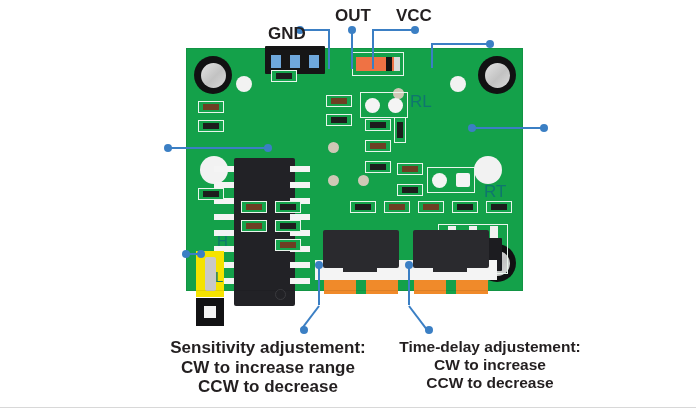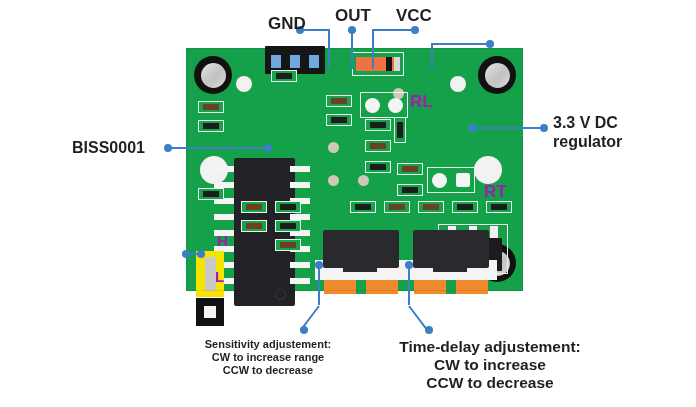--- a/index.html
+++ b/index.html
@@ -17,32 +17,32 @@
   
   .lbl{
     position:absolute;
     color:#231f20;
     font-weight:bold;
     line-height:1.16;
     white-space:pre;
     letter-spacing:0px;
   }
 
-  #lbl-gnd{left:268px;top:14px;font-size:17px;}
+  #lbl-gnd{left:268px;top:24px;font-size:17px;}
   #lbl-out{left:335px;top:6px;font-size:17px;}
   #lbl-vcc{left:396px;top:6px;font-size:17px;}
   #lbl-prot{left:499px;top:24px;font-size:16px;}
   #lbl-reg{left:553px;top:114px;font-size:16px;text-align:left;}
   #lbl-biss{left:72px;top:139px;font-size:16px;}
   #lbl-jumper{left:3px;top:234px;font-size:16px;width:178px;text-align:center;}
-  #lbl-sens{left:168px;top:338px;font-size:11px;width:200px;text-align:center;}
+  #lbl-sens{left:168px;top:338px;font-size:17px;width:200px;text-align:center;}
   #lbl-time{left:390px;top:338px;font-size:15.5px;width:200px;text-align:center;}
 
   
-  .silk{position:absolute;color:#a21caf;font-weight:bold;font-family:"Liberation Sans",sans-serif;}
+  .silk{position:absolute;color:#0f766e;font-weight:normal;font-family:"Liberation Sans",sans-serif;}
   #silk-rl{left:410px;top:92px;font-size:17px;}
   #silk-rt{left:484px;top:182px;font-size:17px;}
   #silk-h{left:217px;top:232px;font-size:15px;}
   #silk-l{left:215px;top:268px;font-size:15px;}
 
   
   .cal{position:absolute;background:#3b7fc4;}
   .calv{width:2px;}
   .calh{height:2px;}
   .dot{position:absolute;width:8px;height:8px;border-radius:50%;background:#3b7fc4;}
@@ -335,23 +335,20 @@
   <div class="dot" style="left:300px;top:326px;"></div>
 
   <div class="dot" style="left:405px;top:261px;"></div>
   <div class="cal calv" style="left:408px;top:265px;height:40px;"></div>
   <div class="calrot" style="left:409px;top:305px;width:30px;transform:rotate(53deg);"></div>
   <div class="dot" style="left:425px;top:326px;"></div>
 
   <div class="lbl" id="lbl-gnd">GND</div>
   <div class="lbl" id="lbl-out">OUT</div>
   <div class="lbl" id="lbl-vcc">VCC</div>
-  <div class="lbl" id="lbl-reg">3.3 V DC
-regulator</div>
-  <div class="lbl" id="lbl-biss">BISS0001</div>
   <div class="lbl" id="lbl-sens">Sensitivity adjustement:
 CW to increase range
 CCW to decrease</div>
   <div class="lbl" id="lbl-time">Time-delay adjustement:
 CW to increase
 CCW to decrease</div>
 
 </div>
 
 </body></html>

